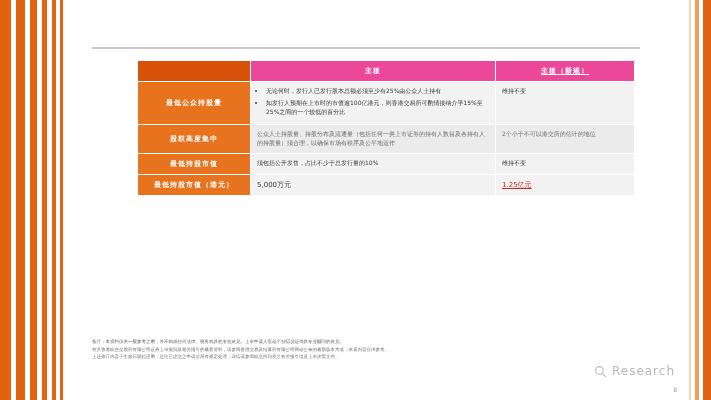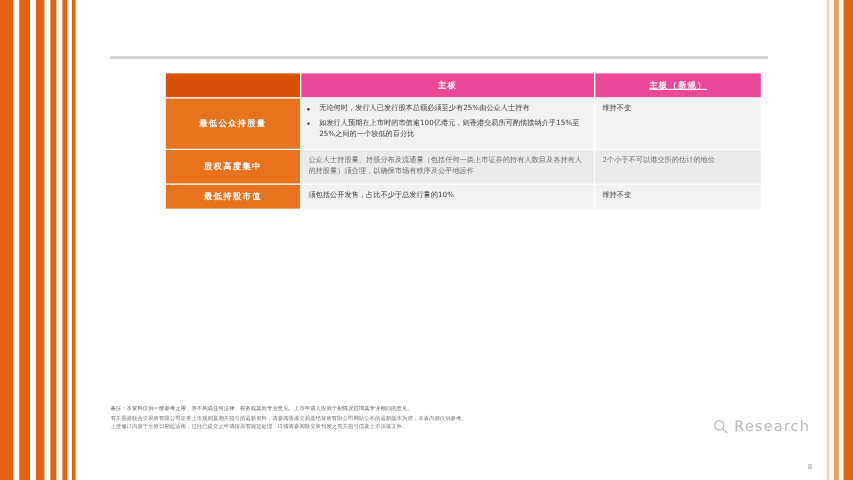--- a/index.html
+++ b/index.html
@@ -166,21 +166,21 @@
     color: #1d1d1d;
     line-height: 1.45;
     letter-spacing: 0.5px;
     text-shadow: 0 0 3px #ffffff, 0 0 6px #ffffff, 0 0 9px #ffffff;
   }
 
   
   .watermark {
     position: absolute;
     right: 36px;
-    bottom: 38px;
+    bottom: 22px;
     display: flex;
     align-items: center;
     gap: 5px;
     color: #b9b9b9;
     font-size: 12px;
     letter-spacing: 1px;
   }
   .watermark .wm-icon {
     width: 13px;
     height: 13px;
@@ -238,20 +238,25 @@
       <tr>
         <td class="rowlabel">股权高度集中</td>
         <td class="cell alt blurred">公众人士持股量、持股分布及流通量（包括任何一类上市证券的持有人数目及各持有人的持股量）须合理，以确保市场有秩序及公平地运作</td>
         <td class="cell alt blurred">2个小于不可以港交所的估计的地位</td>
       </tr>
       <tr>
         <td class="rowlabel">最低持股市值</td>
         <td class="cell">须包括公开发售，占比不少于总发行量的10%</td>
         <td class="cell">维持不变</td>
       </tr>
+      <tr>
+        <td class="rowlabel">最低持股市值（港元）</td>
+        <td class="cell mono-val">5,000万元</td>
+        <td class="cell mono-val red-note">1.25亿元</td>
+      </tr>
     </tbody>
   </table>
 
   <div class="footnotes">
     <div class="fn-line fn-first">备注：本资料仅供一般参考之用，并不构成任何法律、税务或其他专业意见。上市申请人应就个别情况征询其专业顾问的意见。</div>
     <div class="fn-line">有关香港联合交易所有限公司证券上市规则及相关指引的最新资料，请参阅香港交易及结算所有限公司网站公布的最新版本为准，本表内容仅供参考。</div>
     <div class="fn-line">上述修订内容于生效日期起适用，过往已提交之申请按原有规定处理，详情请参阅联交所刊发之有关指引信及上市决策文件。</div>
   </div>
 
 

